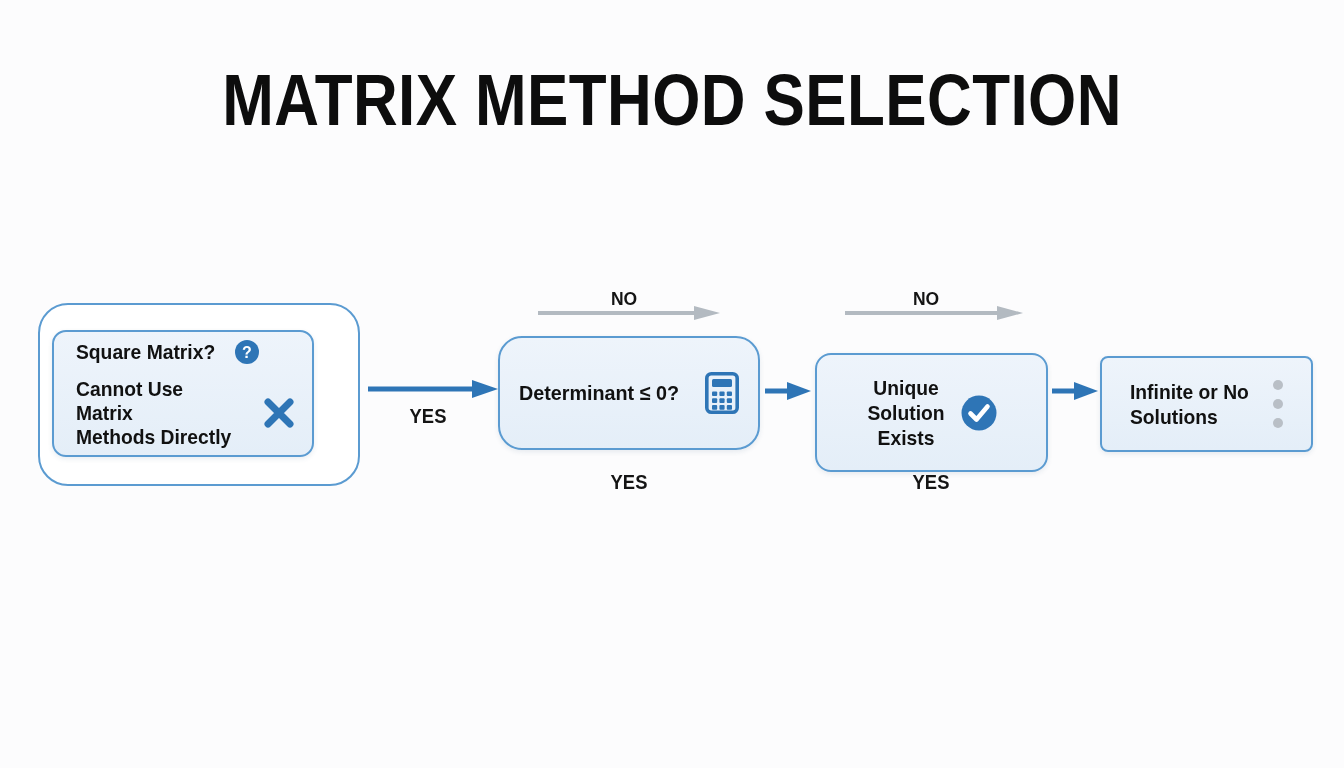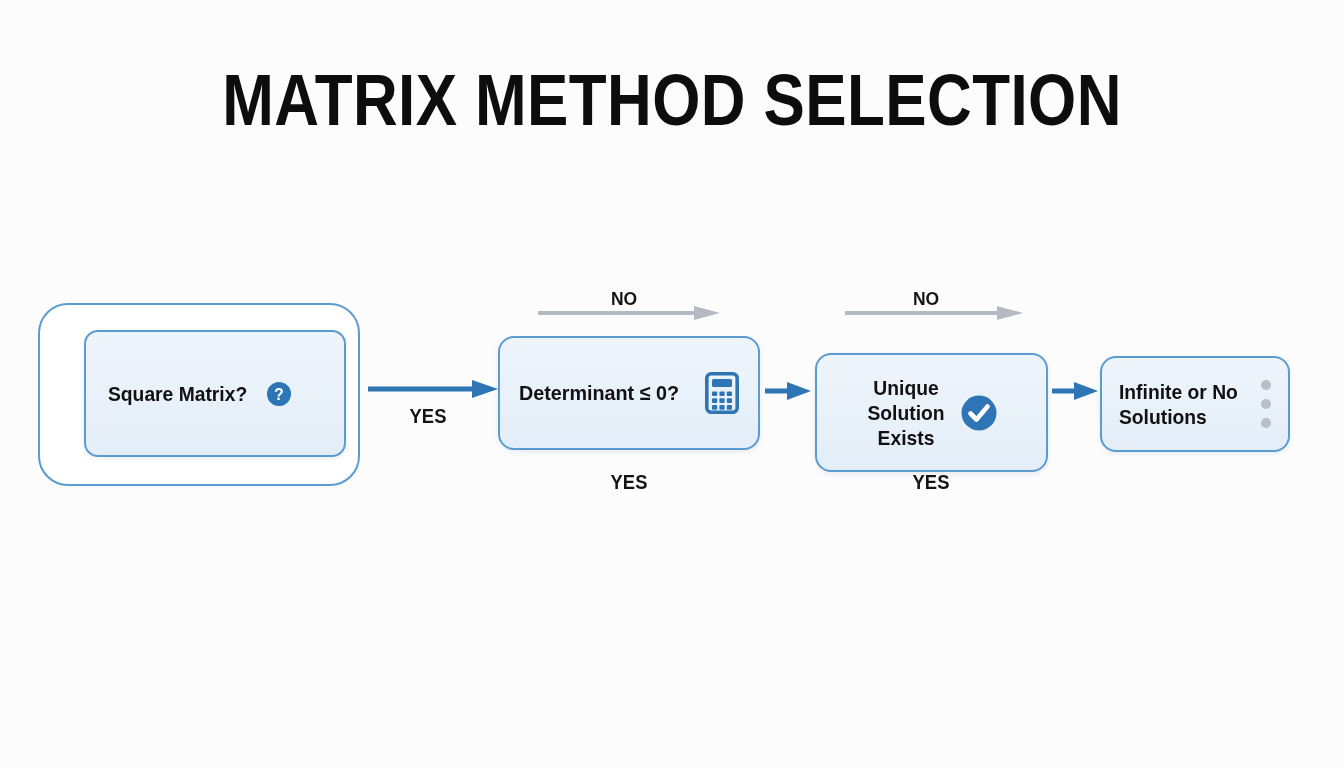--- a/index.html
+++ b/index.html
@@ -58,21 +58,21 @@
     left: 38px;
     top: 303px;
     width: 322px;
     height: 183px;
     background: #ffffff;
     border: 2.5px solid #5b9bd1;
     border-radius: 30px;
     box-shadow: none;
   }
   #node-start-inner {
-    left: 84px;
+    left: 52px;
     top: 330px;
     width: 262px;
     height: 127px;
     border-radius: 14px;
     flex-direction: column;
     align-items: flex-start;
     justify-content: center;
     padding: 8px 12px 8px 22px;
     gap: 10px;
   }
@@ -99,21 +99,21 @@
     text-align: center;
     transform-origin: 50% 50%;
   }
 
   
   #node-det {
     left: 498px;
     top: 336px;
     width: 262px;
     height: 114px;
-    border-radius: 16px;
+    border-radius: 24px;
     gap: 16px;
     padding: 0 10px;
   }
   #node-det .node-text { font-size: 21px; }
 
   
   #node-unique {
     left: 815px;
     top: 333px;
     width: 233px;
@@ -122,23 +122,23 @@
     gap: 14px;
     padding: 0 14px;
     margin-top: 20px;
   }
   #node-unique .node-text { font-size: 20.5px; line-height: 25px; }
 
   
   #node-infinite {
     left: 1100px;
     top: 356px;
-    width: 190px;
+    width: 213px;
     height: 96px;
-    border-radius: 16px;
+    border-radius: 8px;
     gap: 16px;
     padding: 0 14px;
   }
   #node-infinite .node-text { font-size: 20.5px; line-height: 25px; }
 
   
   .icon {
     display: inline-flex;
     align-items: center;
     justify-content: center;
@@ -215,20 +215,29 @@
     <div class="row row-q">
       <span class="node-text">Square Matrix?</span>
       <span class="icon">
         <svg width="26" height="26" viewBox="0 0 26 26">
           <circle cx="13" cy="13" r="12" fill="#2e75b6"></circle>
           <text x="13" y="19" text-anchor="middle" font-family="Liberation Sans, sans-serif" font-size="16" font-weight="bold" fill="#ffffff">?</text>
         </svg>
       </span>
     </div>
 
+    <div class="row row-x">
+      <span class="node-text">Cannot Use Matrix
+Methods Directly</span>
+      <span class="icon">
+        <svg width="42" height="42" viewBox="0 0 42 42">
+          <path d="M10 10 L32 32 M32 10 L10 32" stroke="#2e75b6" stroke-width="7" stroke-linecap="round" fill="none"></path>
+        </svg>
+      </span>
+    </div>
   </div>
 
   <svg class="arrow-svg" id="edge-yes-1" viewBox="0 0 130 22">
     <line x1="0" y1="11" x2="108" y2="11" stroke="#2e75b6" stroke-width="5"></line>
     <polygon points="104,2 130,11 104,20" fill="#2e75b6"></polygon>
   </svg>
   <div class="edge-label" id="label-yes-1">YES</div>
 
   <svg class="arrow-svg" id="edge-no-1" viewBox="0 0 182 16">
     <line x1="0" y1="8" x2="160" y2="8" stroke="#b3bac1" stroke-width="4"></line>

